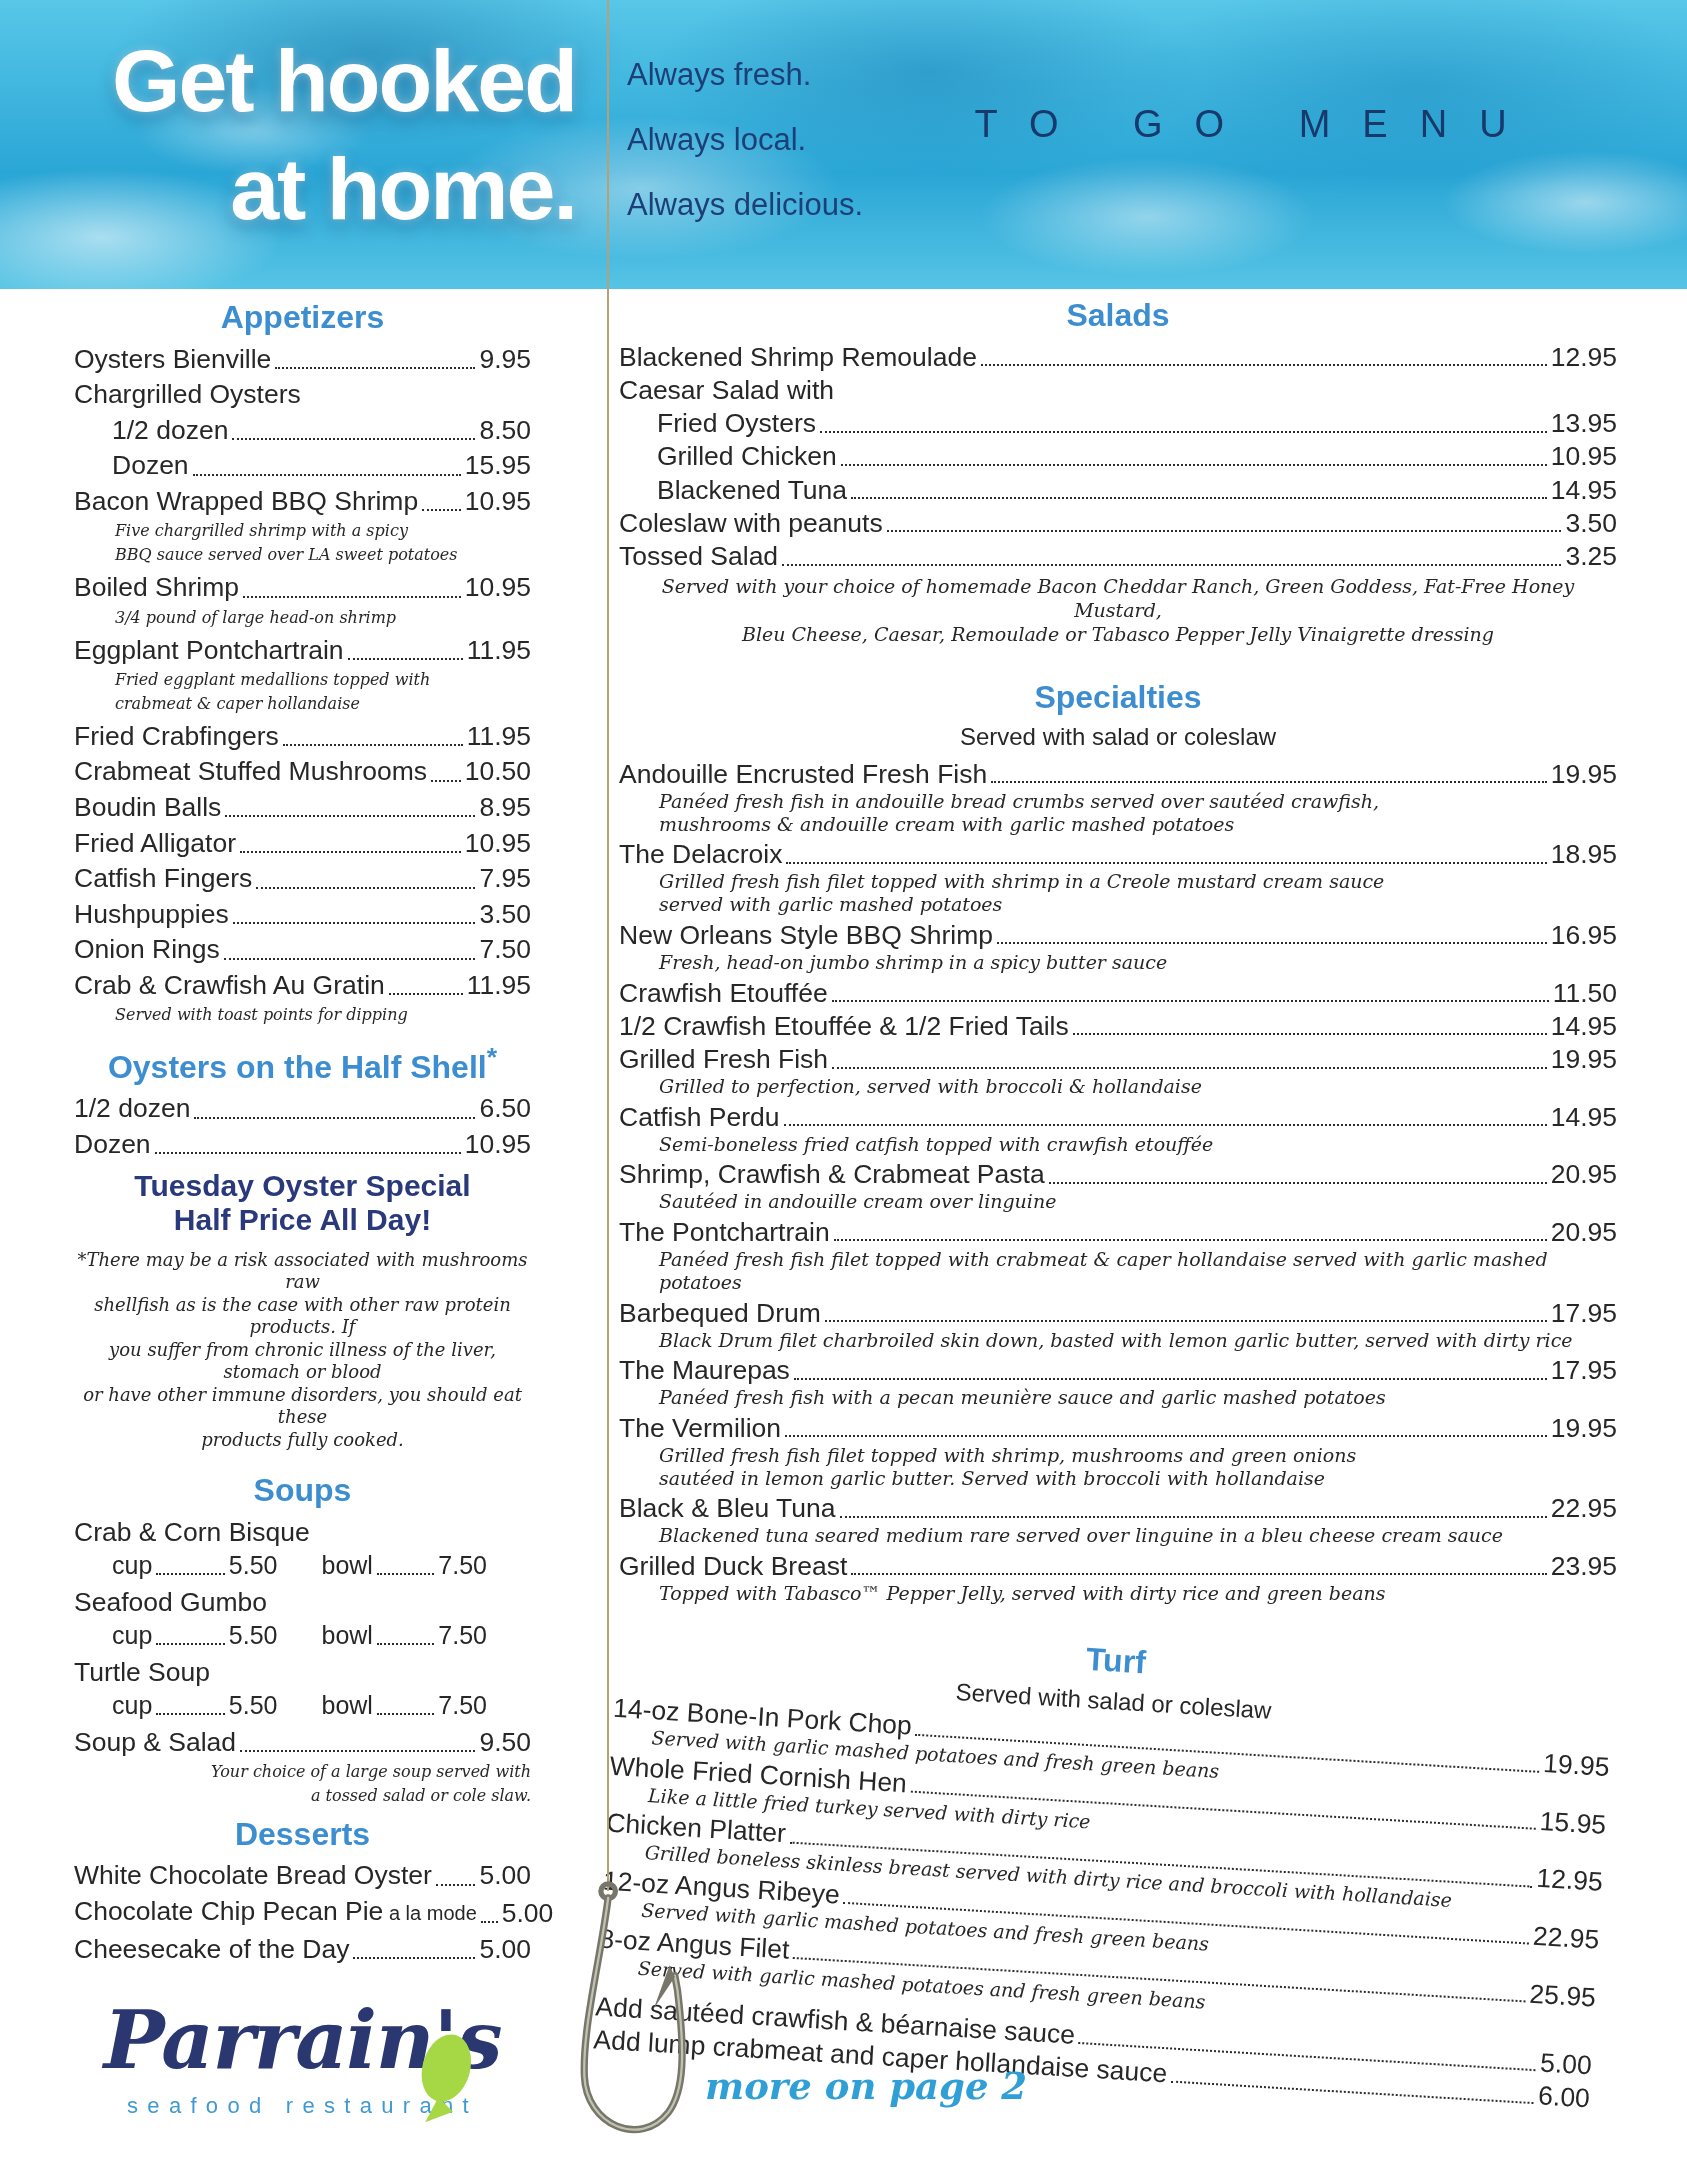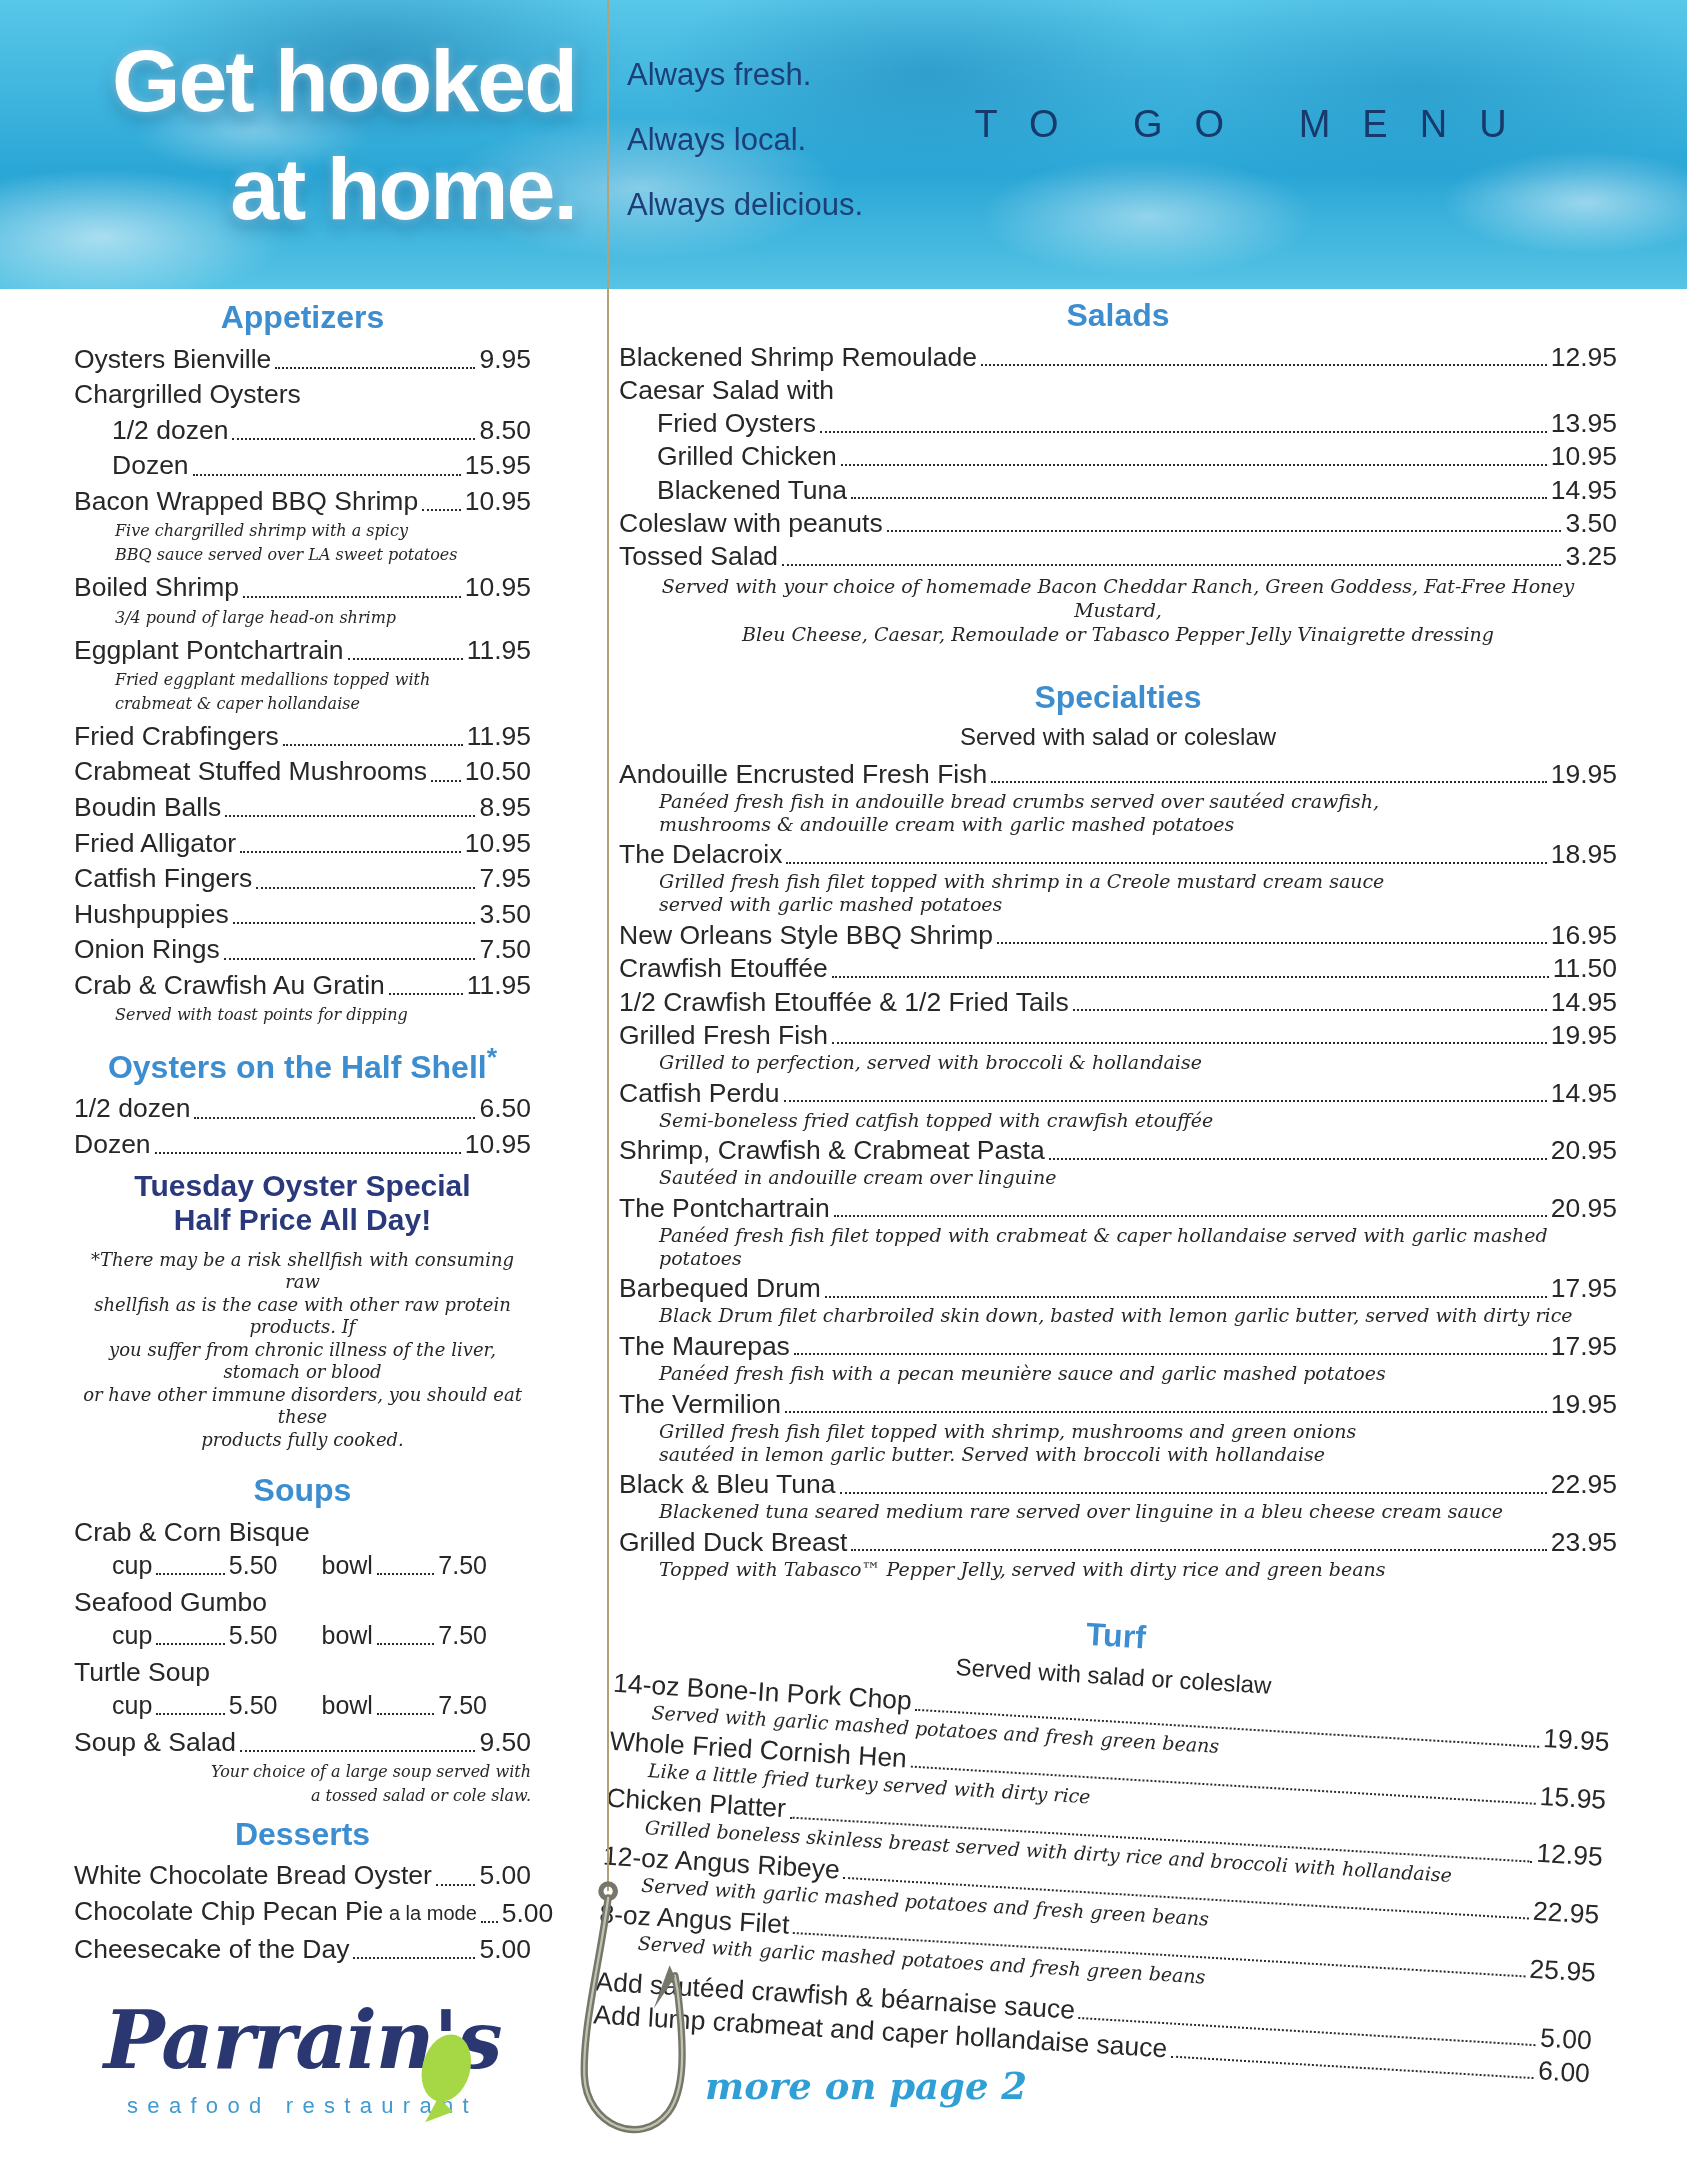--- a/index.html
+++ b/index.html
@@ -262,21 +262,21 @@
           </div>
         </div>
     </section>
 
     <div class="special">
       <div>Tuesday Oyster Special</div>
       <div>Half Price All Day!</div>
     </div>
 
     <div class="disclaimer">
-      <div>*There may be a risk shellfish with consuming raw</div>
+      <div>*There may be a risk associated with mushrooms raw</div>
       <div>shellfish as is the case with other raw protein products. If</div>
       <div>you suffer from chronic illness of the liver, stomach or blood</div>
       <div>or have other immune disorders, you should eat these</div>
       <div>products fully cooked.</div>
     </div>
 
     <section class="sec-soups">
       <h2 class="sec-title">Soups</h2>
       <div>
           <div class="mi">
@@ -466,20 +466,23 @@
               <div class="dl">Grilled fresh fish filet topped with shrimp in a Creole mustard cream sauce</div>
               <div class="dl">served with garlic mashed potatoes</div>
             </div>
           </div>
           <div class="mi">
             <div class="line">
               <span class="nm">New Orleans Style BBQ Shrimp</span>
               <span class="ldr"></span>
               <span class="pr">16.95</span>
             </div>
+            <div class="desc">
+              <div class="dl">Fresh, head-on jumbo shrimp in a spicy butter sauce</div>
+            </div>
           </div>
           <div class="mi">
             <div class="line">
               <span class="nm">Crawfish Etouffée</span>
               <span class="ldr"></span>
               <span class="pr">11.50</span>
             </div>
           </div>
           <div class="mi">
             <div class="line">

